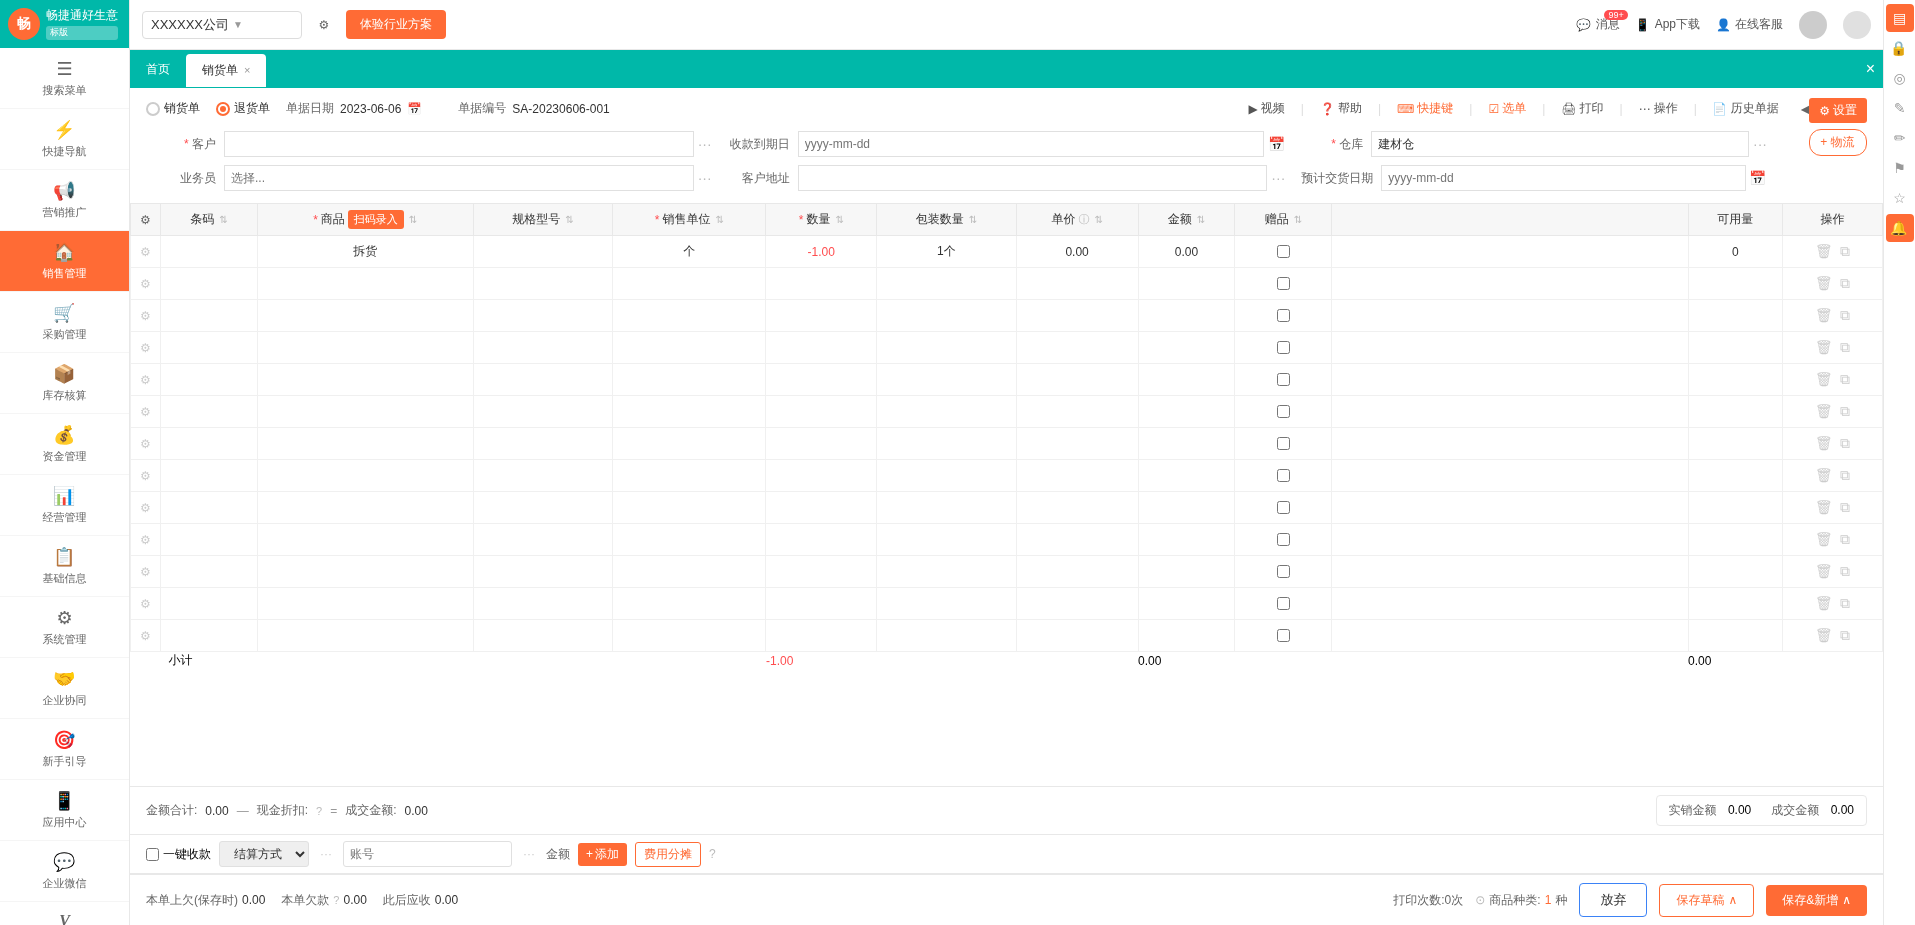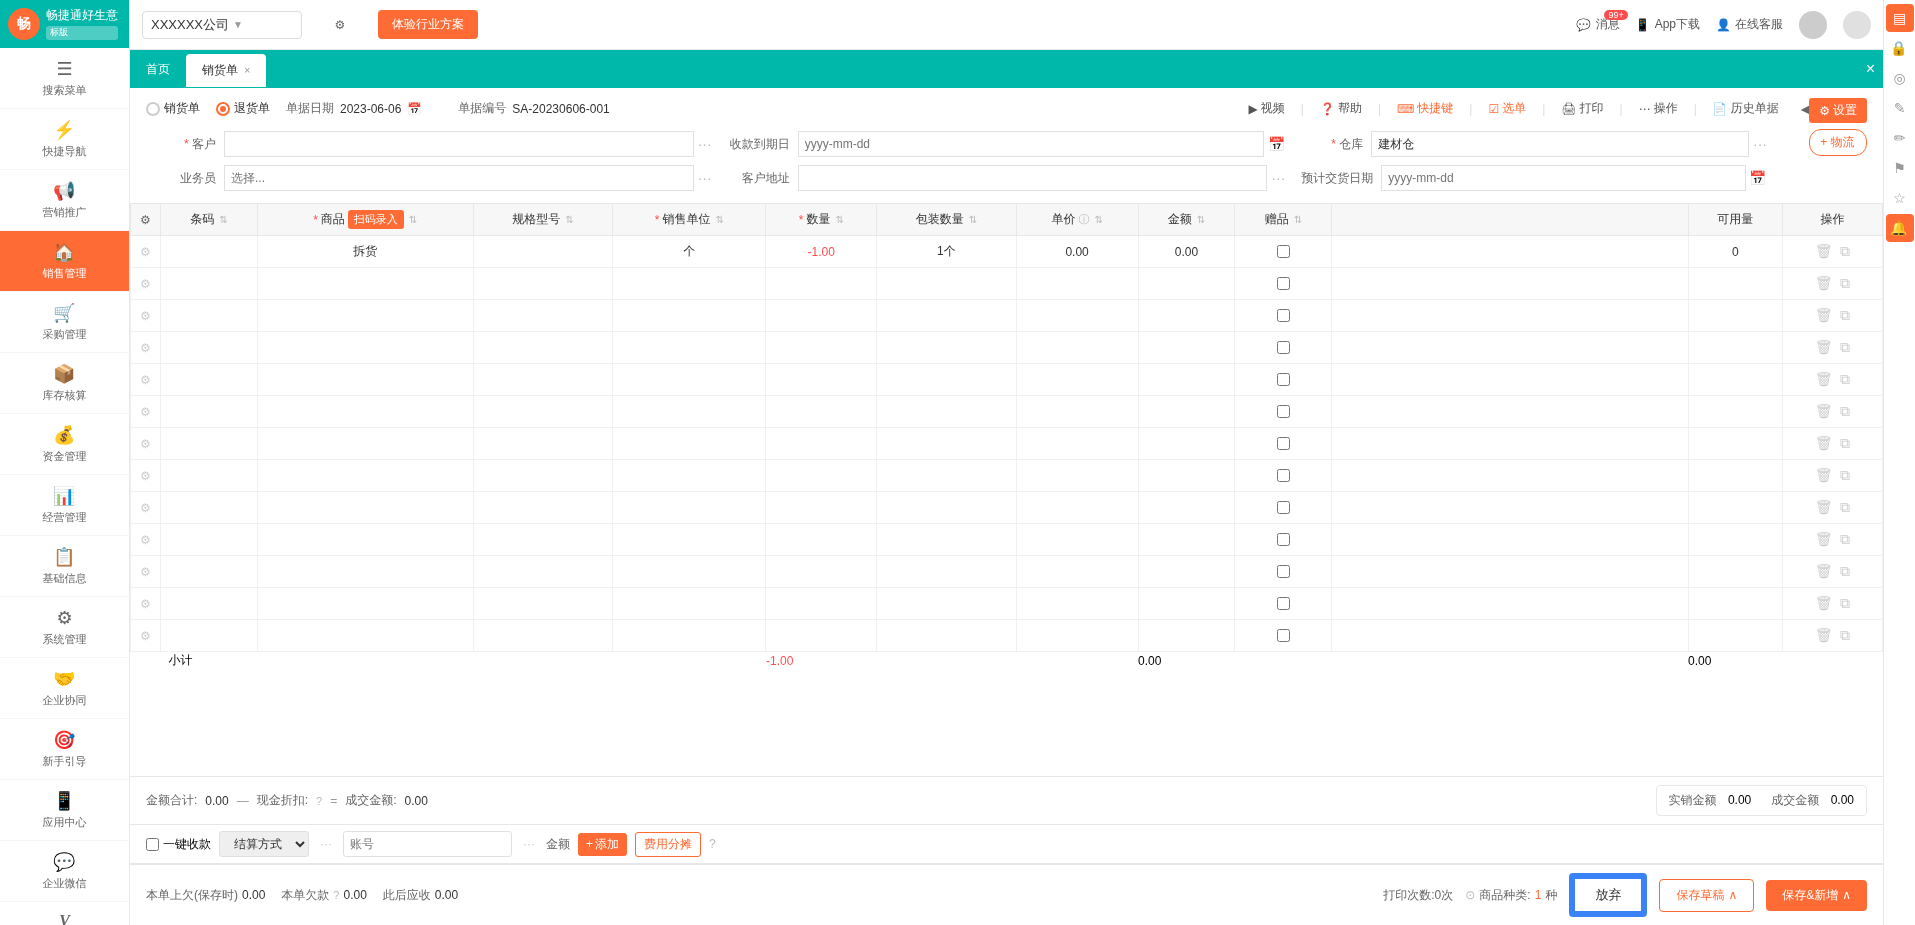--- a/index.html
+++ b/index.html
@@ -13,21 +13,21 @@
     .sidebar-logo-badge { font-size: 9px; background: rgba(255,255,255,0.3); padding: 1px 4px; border-radius: 3px; margin-top: 2px; }
     .sidebar-item { display: flex; flex-direction: column; align-items: center; padding: 10px 5px; cursor: pointer; color: #666; border-bottom: 1px solid #f5f5f5; }
     .sidebar-item.active { background: #ff6b35; color: white; }
     .sidebar-item-icon { font-size: 18px; margin-bottom: 3px; }
     .sidebar-item-label { font-size: 11px; text-align: center; }
 
     
     .main { flex: 1; display: flex; flex-direction: column; height: 925px; overflow: hidden; }
 
     
-    .top-header { height: 50px; background: white; display: flex; align-items: center; padding: 0 12px; border-bottom: 1px solid #e8e8e8; gap: 24px; }
+    .top-header { height: 50px; background: white; display: flex; align-items: center; padding: 0 12px; border-bottom: 1px solid #e8e8e8; gap: 8px; }
     .company-select { display: flex; align-items: center; gap: 4px; border: 1px solid #ddd; border-radius: 4px; padding: 4px 8px; min-width: 160px; cursor: pointer; }
     .company-name { color: #333; font-size: 13px; }
     .chevron-icon { color: #999; font-size: 10px; }
     .gear-btn { width: 28px; height: 28px; display: flex; align-items: center; justify-content: center; color: #666; cursor: pointer; }
     .experience-btn { background: #ff6b35; color: white; border: none; border-radius: 4px; padding: 6px 14px; cursor: pointer; font-size: 12px; }
     .header-right { margin-left: auto; display: flex; align-items: center; gap: 16px; }
     .header-right-item { display: flex; align-items: center; gap: 4px; color: #555; cursor: pointer; font-size: 12px; position: relative; }
     .badge { position: absolute; top: -6px; right: -8px; background: #ff4d4f; color: white; border-radius: 8px; padding: 0 4px; font-size: 9px; min-width: 16px; text-align: center; }
     .avatar { width: 28px; height: 28px; background: #ccc; border-radius: 50%; }
 
@@ -92,21 +92,21 @@
     
     .footer-bar { background: white; border-top: 2px solid #e8e8e8; padding: 8px 16px; display: flex; align-items: center; gap: 16px; }
     .footer-stat { display: flex; align-items: center; gap: 4px; }
     .footer-stat-label { color: #666; }
     .footer-stat-value { color: #333; font-weight: 500; }
     .footer-stat-help { color: #bbb; font-size: 11px; cursor: pointer; }
     .footer-right { margin-left: auto; display: flex; align-items: center; gap: 12px; }
     .footer-print-info { color: #666; }
     .footer-product-info { display: flex; align-items: center; gap: 4px; color: #666; cursor: pointer; }
     .footer-product-value { color: #ff6b35; }
-    .btn-discard { border: 6px solid #3b82f6; background: white; color: #333; border-radius: 4px; padding: 7px 20px; cursor: pointer; font-size: 13px; }
+    .btn-discard { border: 1px solid #3b82f6; background: white; color: #333; border-radius: 4px; padding: 7px 20px; cursor: pointer; font-size: 13px; }
     .btn-save-draft { border: 1px solid #ff6b35; color: #ff6b35; background: white; border-radius: 4px; padding: 7px 16px; cursor: pointer; font-size: 13px; display: flex; align-items: center; gap: 4px; }
     .btn-save-new { background: #ff6b35; color: white; border: none; border-radius: 4px; padding: 7px 16px; cursor: pointer; font-size: 13px; display: flex; align-items: center; gap: 4px; }
 
     
     .right-panel { width: 32px; background: white; border-left: 1px solid #e8e8e8; display: flex; flex-direction: column; align-items: center; padding: 4px 0; gap: 2px; flex-shrink: 0; }
     .right-panel-item { width: 28px; height: 28px; display: flex; align-items: center; justify-content: center; color: #999; cursor: pointer; border-radius: 4px; font-size: 14px; }
     .right-panel-item.active { background: #ff6b35; color: white; }
     .toolbar-item { display: flex; align-items: center; gap: 3px; color: #555; cursor: pointer; font-size: 12px; padding: 2px 6px; }
     .toolbar-sep { color: #ddd; padding: 0 2px; }
 

